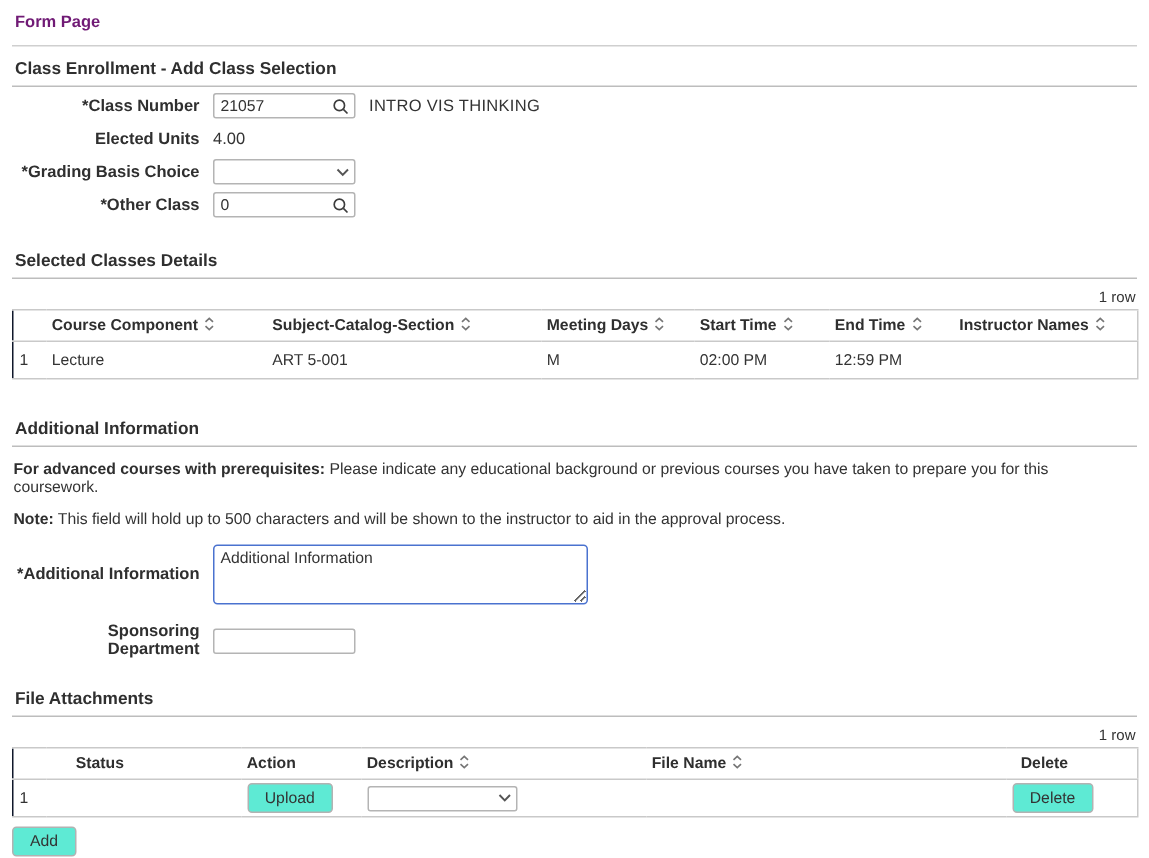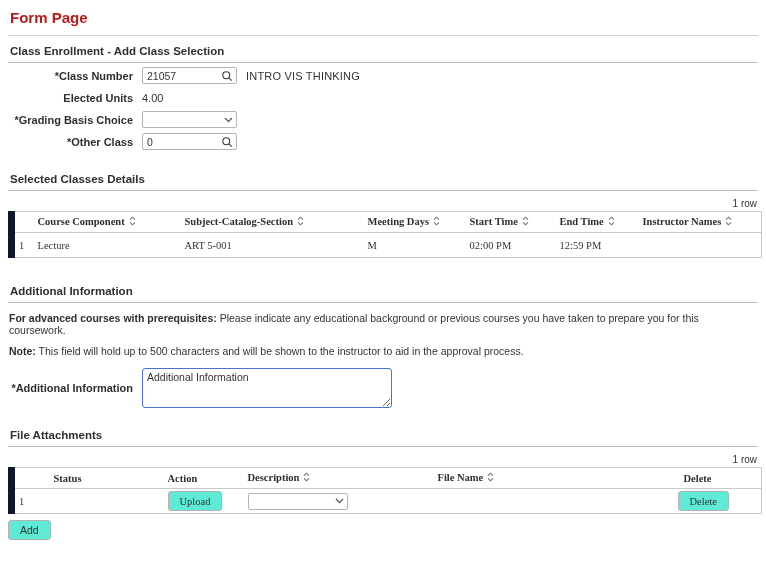--- a/index.html
+++ b/index.html
@@ -5,21 +5,21 @@
   * { box-sizing: border-box; margin: 0; padding: 0; }
   html, body { background: #ffffff; }
   body {
     width: 766px; height: 572px; overflow: hidden;
     font-family: "Liberation Sans", "DejaVu Sans", sans-serif;
     font-size: 11px; color: #2b2b2b;
   }
   .page { padding: 7px 8px 0 8px; }
 
   .page-title {
-    font-size: 15px; font-weight: bold; color: #b91c1c;
+    font-size: 11px; font-weight: bold; color: #701a75;
     padding: 2px 2px 9px 2px; border-bottom: 1px solid #cfcfcf;
   }
 
   .section-title {
     font-size: 11.5px; font-weight: bold; color: #2f2f2f;
     padding: 0 2px 5px 2px; border-bottom: 1px solid #bdbdbd;
   }
   .s1 { margin-top: 9px; }
   .s2 { margin-top: 23px; }
   .s3 { margin-top: 27px; }
@@ -59,21 +59,21 @@
   
   .rowcount { text-align: right; font-size: 10px; color: #333; margin: 7px 1px 2px 0; }
 
   
   table.grid { width: 750px; border-collapse: collapse; table-layout: fixed; background: #fff; }
   table.grid th, table.grid td {
     border-top: 1px solid #c9c9c9; border-bottom: 1px solid #c9c9c9;
     text-align: left; vertical-align: middle; padding: 0 4px;
     overflow: hidden; white-space: nowrap;
   }
-  table.grid { border-left: 7px solid #0f172a; border-right: 1px solid #c9c9c9; font-family: Liberation Serif, serif; }
+  table.grid { border-left: 1px solid #0f172a; border-right: 1px solid #c9c9c9; }
   table.grid th { font-weight: bold; color: #2f2f2f; height: 21px; font-size: 10.5px; cursor: pointer; }
   table.grid td { height: 25px; color: #333; font-size: 10.5px; }
   .att-grid td { height: 29px; }
   .numcell { padding-left: 4px; }
   .sort-icon { display: inline-block; vertical-align: -1px; margin-left: 4px; }
   .hdr-center { text-align: right; }
 
   
   .para { margin-top: 9px; color: #333; font-size: 10.5px; padding-left: 1px; }
   .para b { color: #2f2f2f; }
@@ -217,20 +217,26 @@
   <div class="section-title s3">Additional Information</div>
 
   <div class="para"><b>For advanced courses with prerequisites:</b><span> Please indicate any educational background or previous courses you have taken to prepare you for this coursework.</span></div>
   <div class="para"><b>Note:</b><span> This field will hold up to 500 characters and will be shown to the instructor to aid in the approval process.</span></div>
 
   <div class="ta-row">
     <label class="flabel">*Additional Information</label>
     <textarea class="addl" style="">Additional Information</textarea>
   </div>
 
+  <div class="frow" style="margin-top:12px">
+    <label class="flabel">Sponsoring Department</label>
+    <div class="fctrl">
+      <input class="txt plain" value="" style="">
+    </div>
+  </div>
 
   <div class="section-title s4">File Attachments</div>
   <div class="rowcount">1 row</div>
 
   <table class="grid att-grid">
     <colgroup>
       <col style="width:22px">
         <col style="width:130px">
         <col style="width:80px">
       <col style="width:190px">

